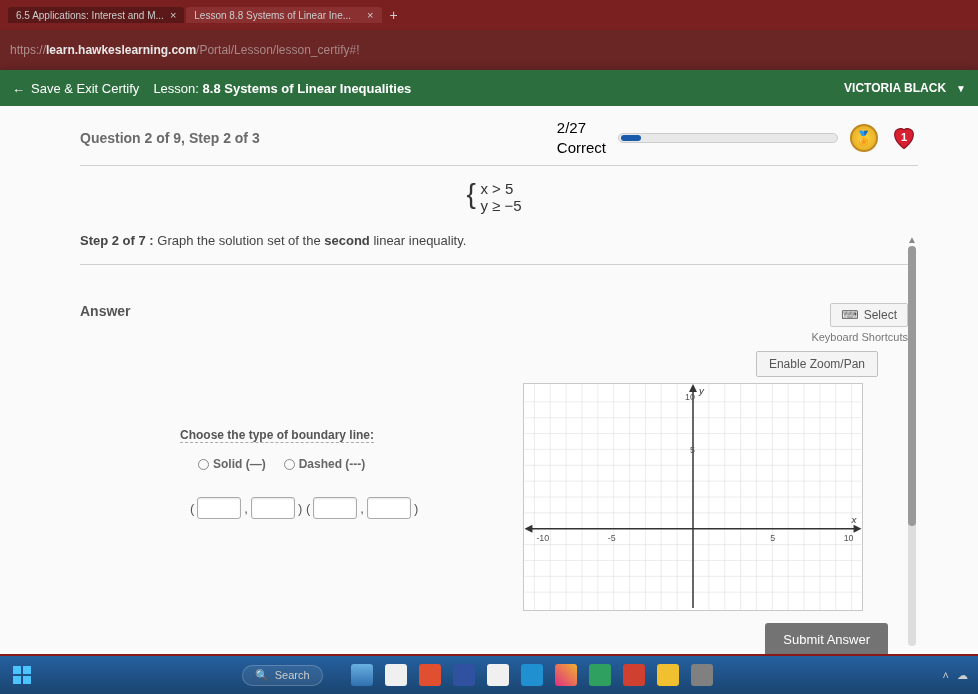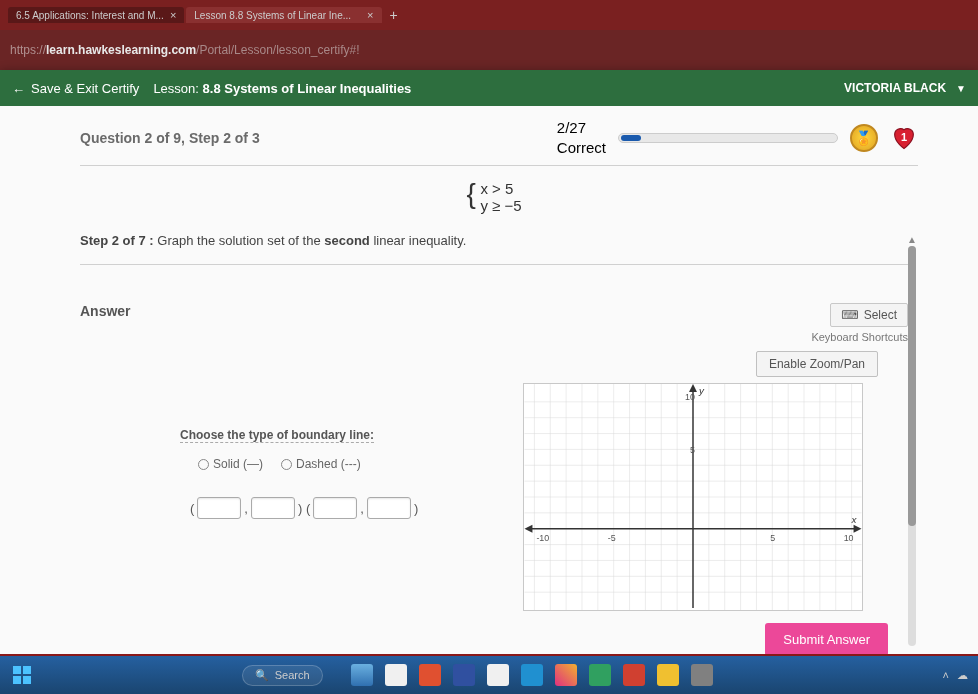--- a/index.html
+++ b/index.html
@@ -60,33 +60,33 @@
 .kb-shortcuts { font-size: 11px; color: #777; margin-top: 4px; }
 
 .instruction-line { color: #555; font-size: 12px; padding: 6px 0 10px; }
 
 .work-area { display: flex; gap: 16px; align-items: center; }
 .controls-col { flex: 0 0 380px; padding-left: 100px; }
 .graph-col { flex: 1; position: relative; padding-left: 47px; }
 
 .control-label { color: #555; font-size: 12px; font-weight: bold; border-bottom: 1px dashed #aaa; display: inline-block; margin-bottom: 10px; }
 .radio-row { display: flex; gap: 18px; padding: 4px 0 16px 18px; font-size: 12px; color: #666; }
-.radio-opt { display: flex; align-items: center; gap: 4px; cursor: pointer; }
+.radio-opt { display: flex; align-items: center; gap: 4px; cursor: pointer; font-weight: bold; }
 .radio-circle { width: 11px; height: 11px; border: 1px solid #888; border-radius: 50%; }
 
 .points-row { display: flex; align-items: center; gap: 3px; padding: 10px 0 18px 10px; font-size: 13px; color: #555; }
 .point-input { width: 44px; height: 22px; border: 1px solid #aaa; border-radius: 3px; background: #fff; box-shadow: inset 0 1px 2px rgba(0,0,0,0.1); }
 
 .zoom-btn { position: absolute; top: 0; right: 30px; background: #f4f4f4; border: 1px solid #c0c0c0; padding: 5px 12px; font-size: 12px; color: #555; cursor: pointer; border-radius: 2px; }
 
 .graph-box { border: 1px solid #c8c8c8; background: #fff; width: 340px; height: 228px; margin-top: 32px; position: relative; }
 .graph-box svg { width: 100%; height: 100%; }
 
 .submit-row { text-align: right; padding: 12px 20px 0 0; }
-.submit-btn { background: #ec4899; color: #fff; border: none; padding: 9px 18px; font-size: 13px; border-radius: 3px; cursor: pointer; }
+.submit-btn { background: #737373; color: #fff; border: none; padding: 9px 18px; font-size: 13px; border-radius: 3px; cursor: pointer; }
 
 .footer-bar { position: absolute; bottom: 0; left: 0; right: 0; background: #000000; color: #fff; font-size: 11px; padding: 0 16px; }
 
 .taskbar { position: absolute; bottom: 0; left: 0; right: 0; height: 40px; background: linear-gradient(to top, #1a4570, #2560a0); display: flex; align-items: center; padding: 0 10px; gap: 8px; border-top: 2px solid #8a1818; }
 .tb-start { width: 24px; height: 24px; display: flex; align-items: center; justify-content: center; cursor: pointer; }
 .tb-search { display: flex; align-items: center; gap: 6px; background: rgba(255,255,255,0.08); border: 1px solid rgba(255,255,255,0.2); border-radius: 14px; padding: 3px 12px; color: #ccc; font-size: 11px; margin-left: 200px; }
 .tb-icons { display: flex; gap: 12px; margin-left: 20px; }
 .tb-icon { width: 22px; height: 22px; border-radius: 3px; cursor: pointer; }
 .tb-right { margin-left: auto; display: flex; align-items: center; gap: 8px; color: #ccc; font-size: 11px; }
 </style>

